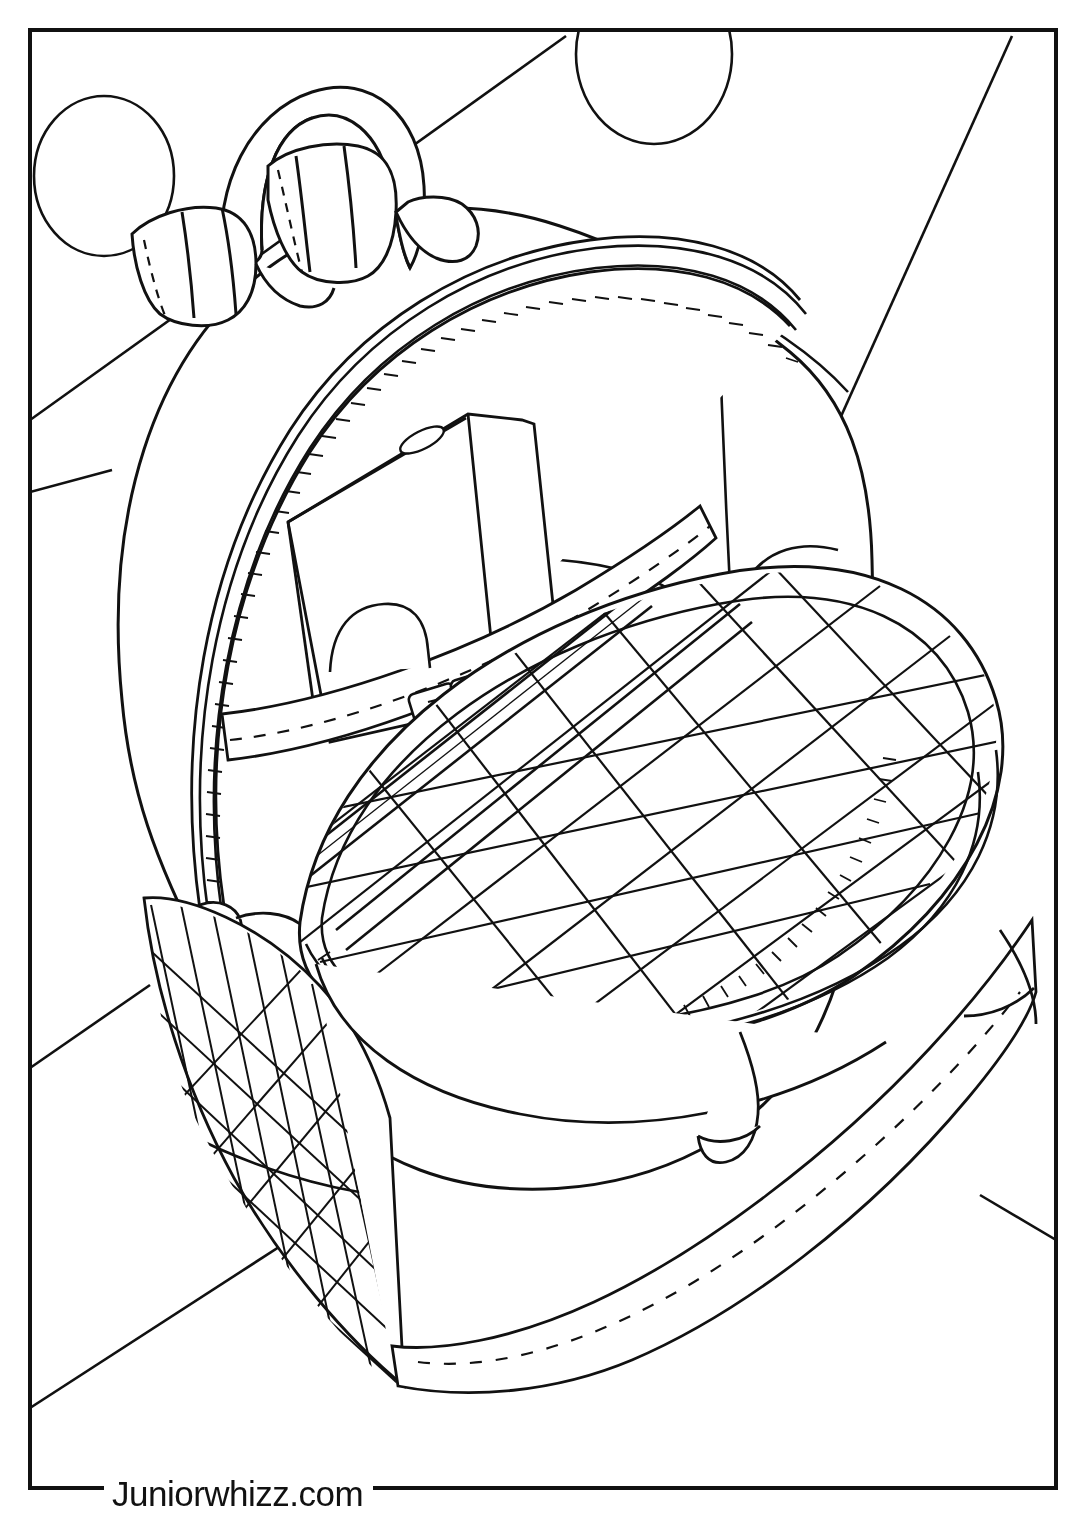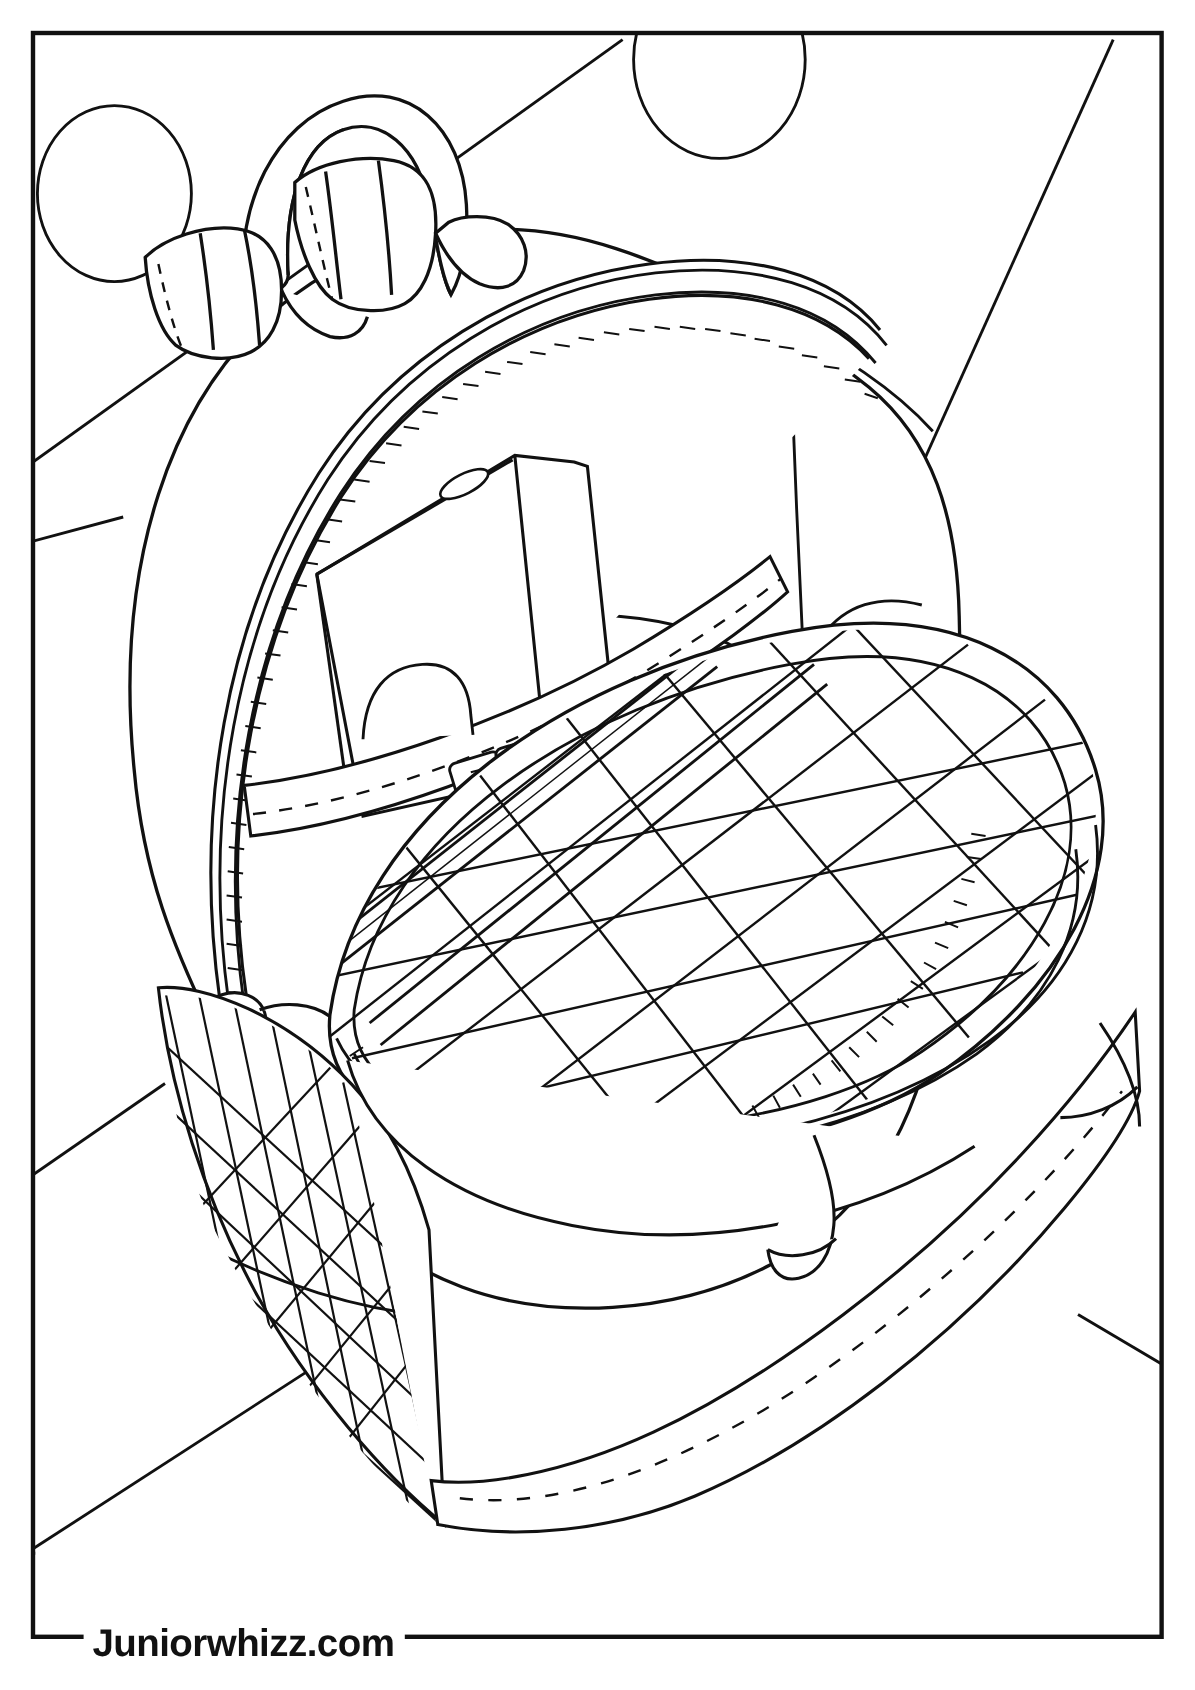--- a/index.html
+++ b/index.html
@@ -10,25 +10,25 @@
     position:relative;
   }
   #page{
     position:absolute;inset:0;
     width:1086px;height:1536px;
     background:#ffffff;
   }
   #artboard{position:absolute;top:0;left:0;width:1086px;height:1536px;}
   .footer-text{
     position:absolute;
-    left:76px;
+    left:104px;
     top:1474px;
     font-family:"Liberation Sans", sans-serif;
     font-size:35px;
-    font-weight:bold;
+    font-weight:normal;
     letter-spacing:-0.5px;
     color:#111111;
     background:#ffffff;
     padding:0 10px 0 8px;
     line-height:40px;
     white-space:nowrap;
   }
 </style>
 </head>
 <body>

